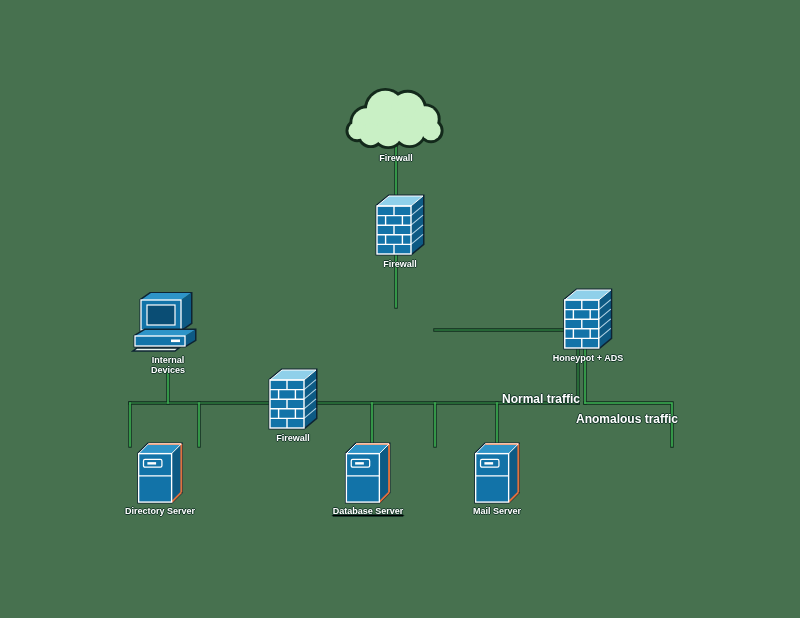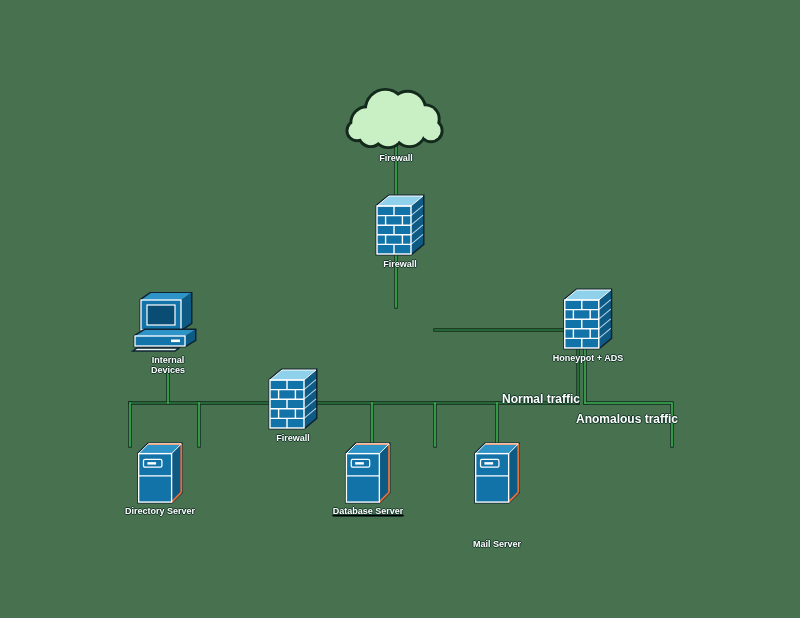--- a/index.html
+++ b/index.html
@@ -221,21 +221,21 @@
 
 
   <div class="node" style="left:368px;top:441px;text-decoration:underline;">
     <svg class="icon" width="50" height="64">
         <use href="#sym-server"></use>
       </svg>
     <div class="node-label">Database Server</div>
   </div>
 
 
-  <div class="node" style="left:497px;top:441px;gap:33px;">
+  <div class="node" style="left:497px;top:441px;">
     <svg class="icon" width="50" height="64">
         <use href="#sym-server"></use>
       </svg>
     <div class="node-label">Mail Server</div>
   </div>
 
 
   <span class="edge-label" style="left:541px;top:392px;">Normal traffic</span>
   <span class="edge-label" style="left:627px;top:412px;">Anomalous traffic</span>
 

